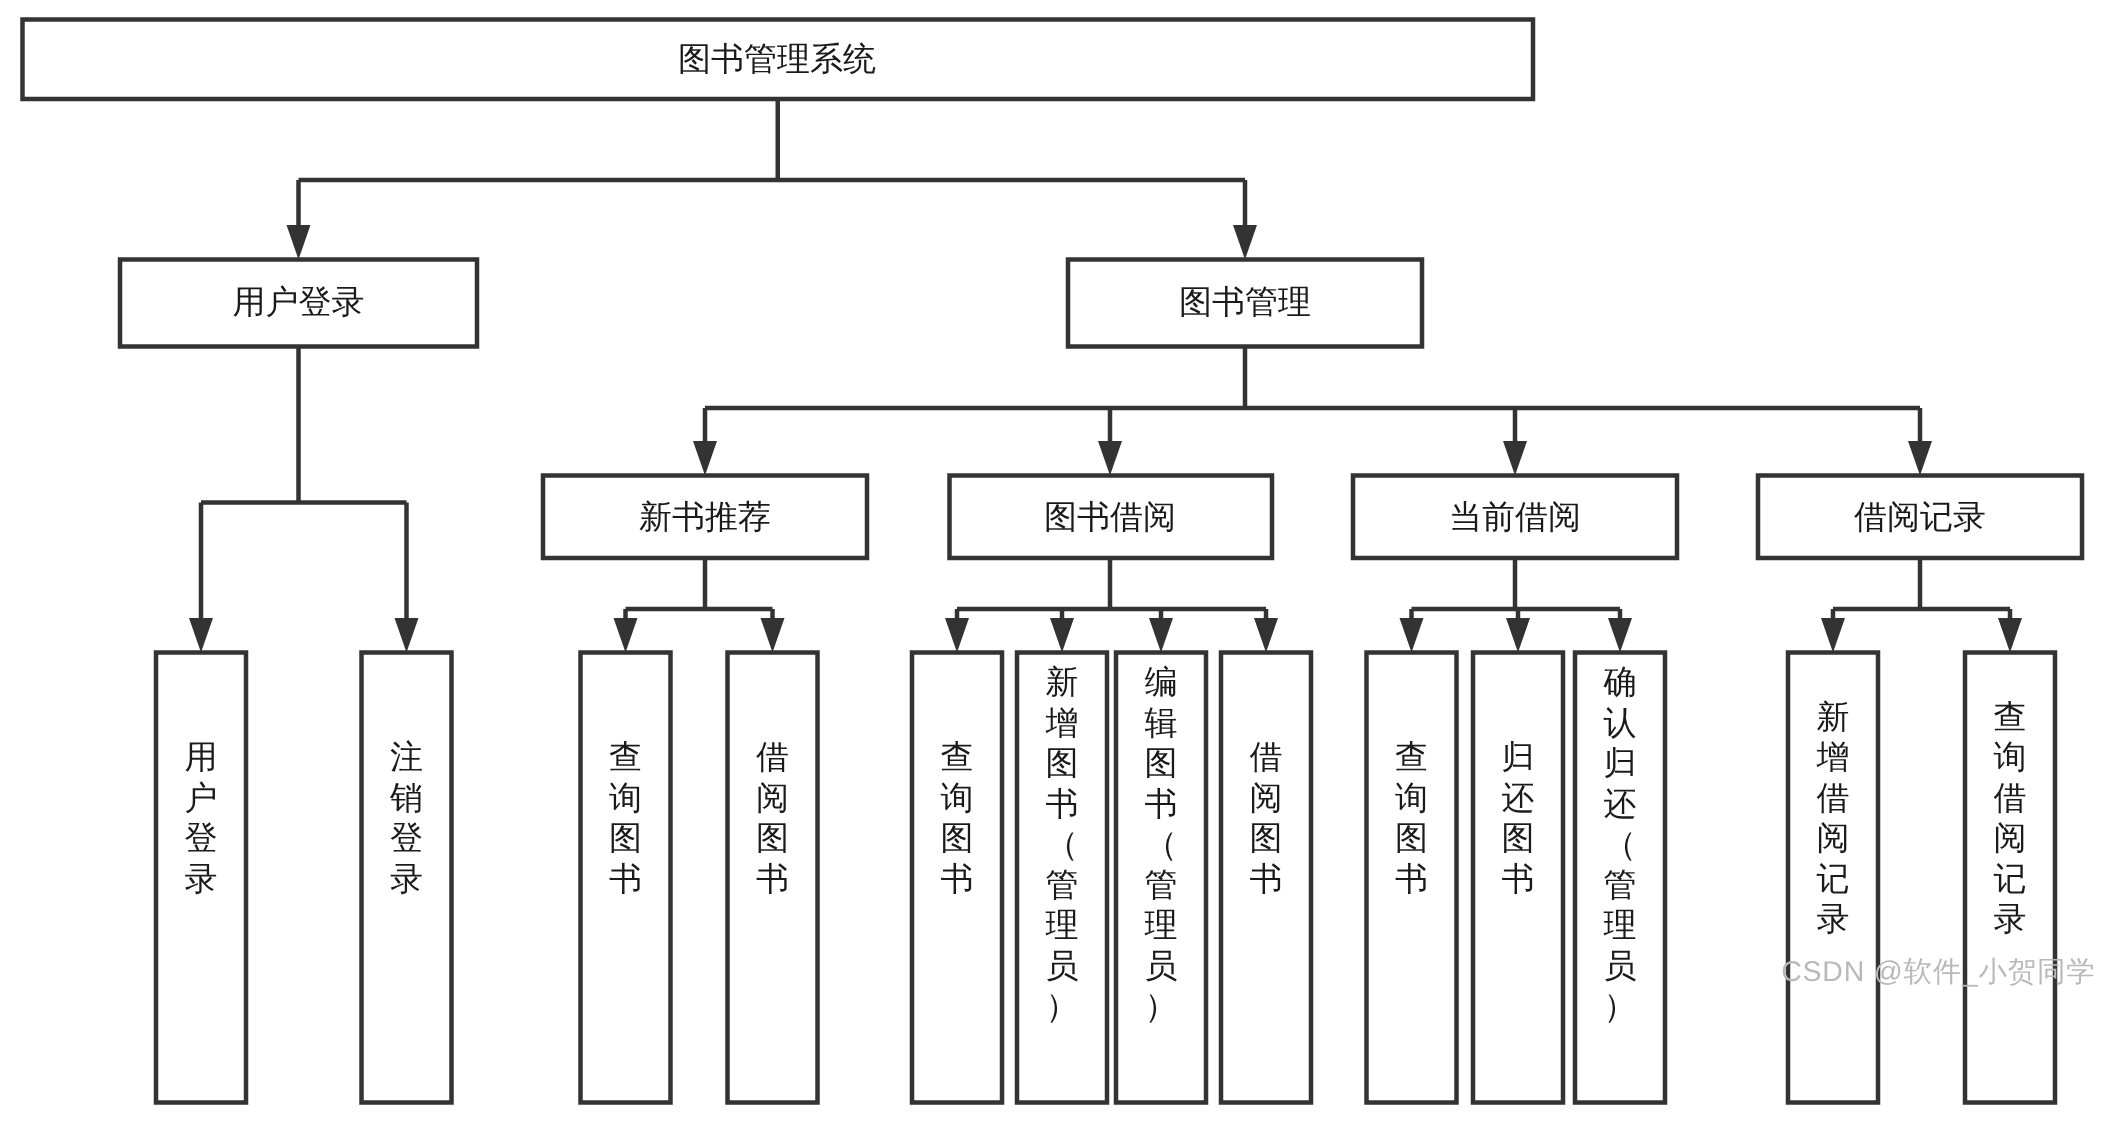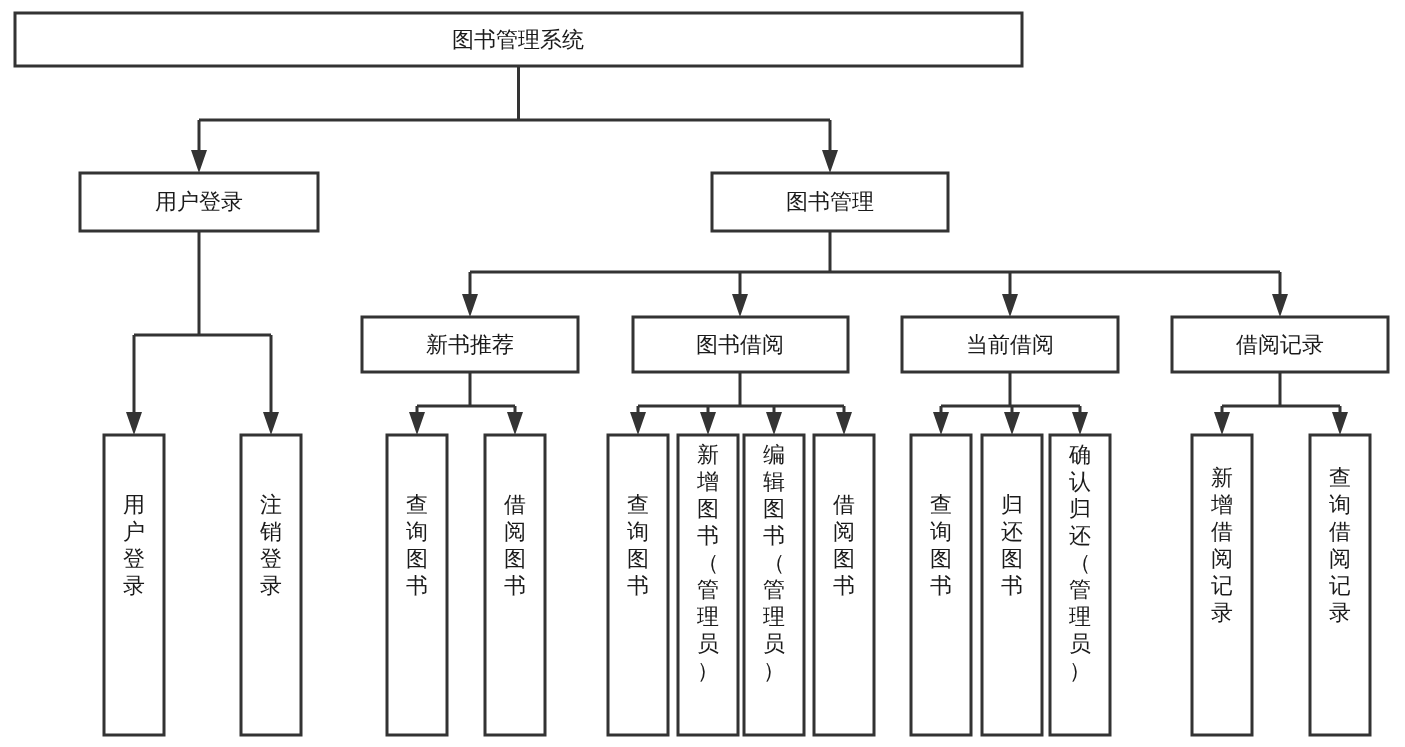--- a/index.html
+++ b/index.html
@@ -241,13 +241,14 @@
         <text class="node-label-v" x="1222" y="485"><tspan x="1222" y="485">新</tspan><tspan x="1222" y="512">增</tspan><tspan x="1222" y="539">借</tspan><tspan x="1222" y="566">阅</tspan><tspan x="1222" y="593">记</tspan><tspan x="1222" y="620">录</tspan></text>
       </g>
 
       <g>
         <rect class="node-rect" x="1310" y="435" width="60" height="300"></rect>
         <text class="node-label-v" x="1340" y="485"><tspan x="1340" y="485">查</tspan><tspan x="1340" y="512">询</tspan><tspan x="1340" y="539">借</tspan><tspan x="1340" y="566">阅</tspan><tspan x="1340" y="593">记</tspan><tspan x="1340" y="620">录</tspan></text>
       </g>
     </g>
   </svg>
 
+  <div class="watermark">CSDN @软件_小贺同学</div>
 </div>
 
 </body></html>

